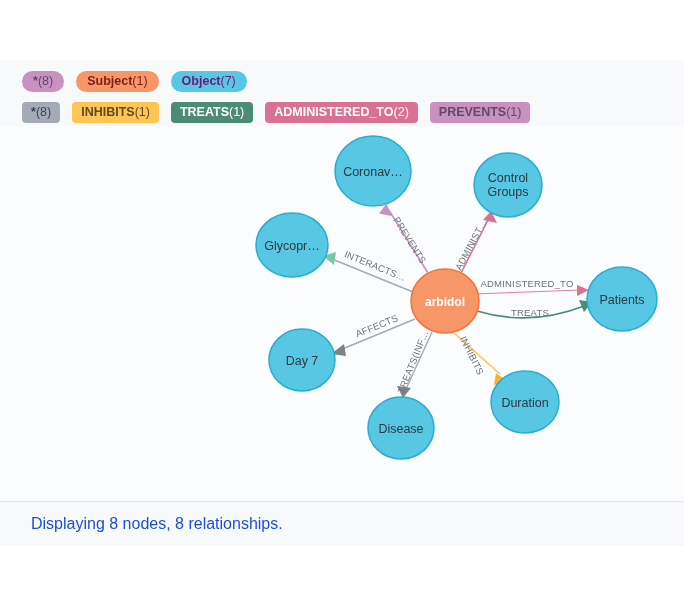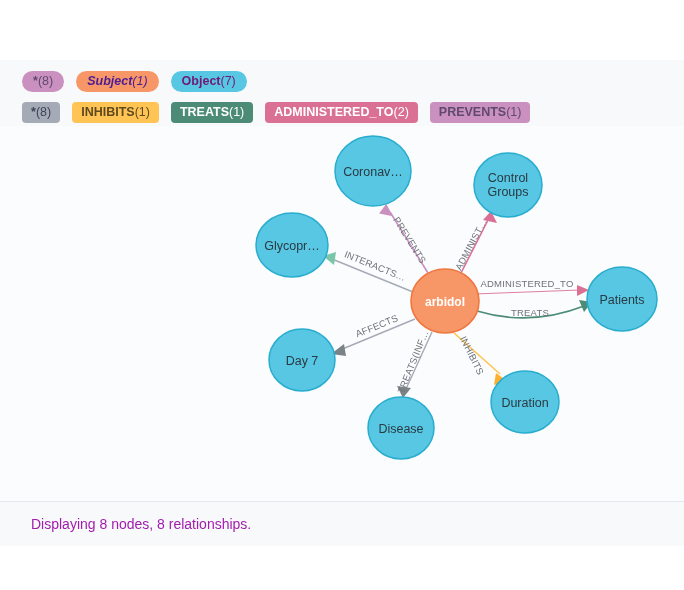--- a/index.html
+++ b/index.html
@@ -119,22 +119,22 @@
     top: 502px;
     width: 684px;
     height: 44px;
     background: #f8f9fb;
     display: flex;
     align-items: center;
     padding-left: 31px;
     box-sizing: border-box;
   }
   .status-text {
-    font-size: 14px;
-    color: #a21caf;
+    font-size: 16px;
+    color: #1d4ed8;
   }
   .bottom-gap {
     position: absolute;
     left: 0;
     top: 546px;
     width: 684px;
     height: 44px;
     background: #ffffff;
   }
 </style>
@@ -145,21 +145,21 @@
 
   <div class="top-gap"></div>
 
   <div class="legend">
 
     <div class="legend-row">
       <span class="pill" style="background:#C990C0;color:#604A6B;">
         <span>*</span>
           <span class="cnt">(8)</span>
       </span>
-      <span class="pill" style="background:#F79767;color:#4c1d95;font-style:italic;">
+      <span class="pill" style="background:#F79767;color:#7f1d1d;">
         <span>Subject</span>
           <span class="cnt">(1)</span>
       </span>
       <span class="pill" style="background:#57C7E3;color:#701a75;">
         <span>Object</span>
           <span class="cnt">(7)</span>
       </span>
     </div>
 
     <div class="legend-row">

